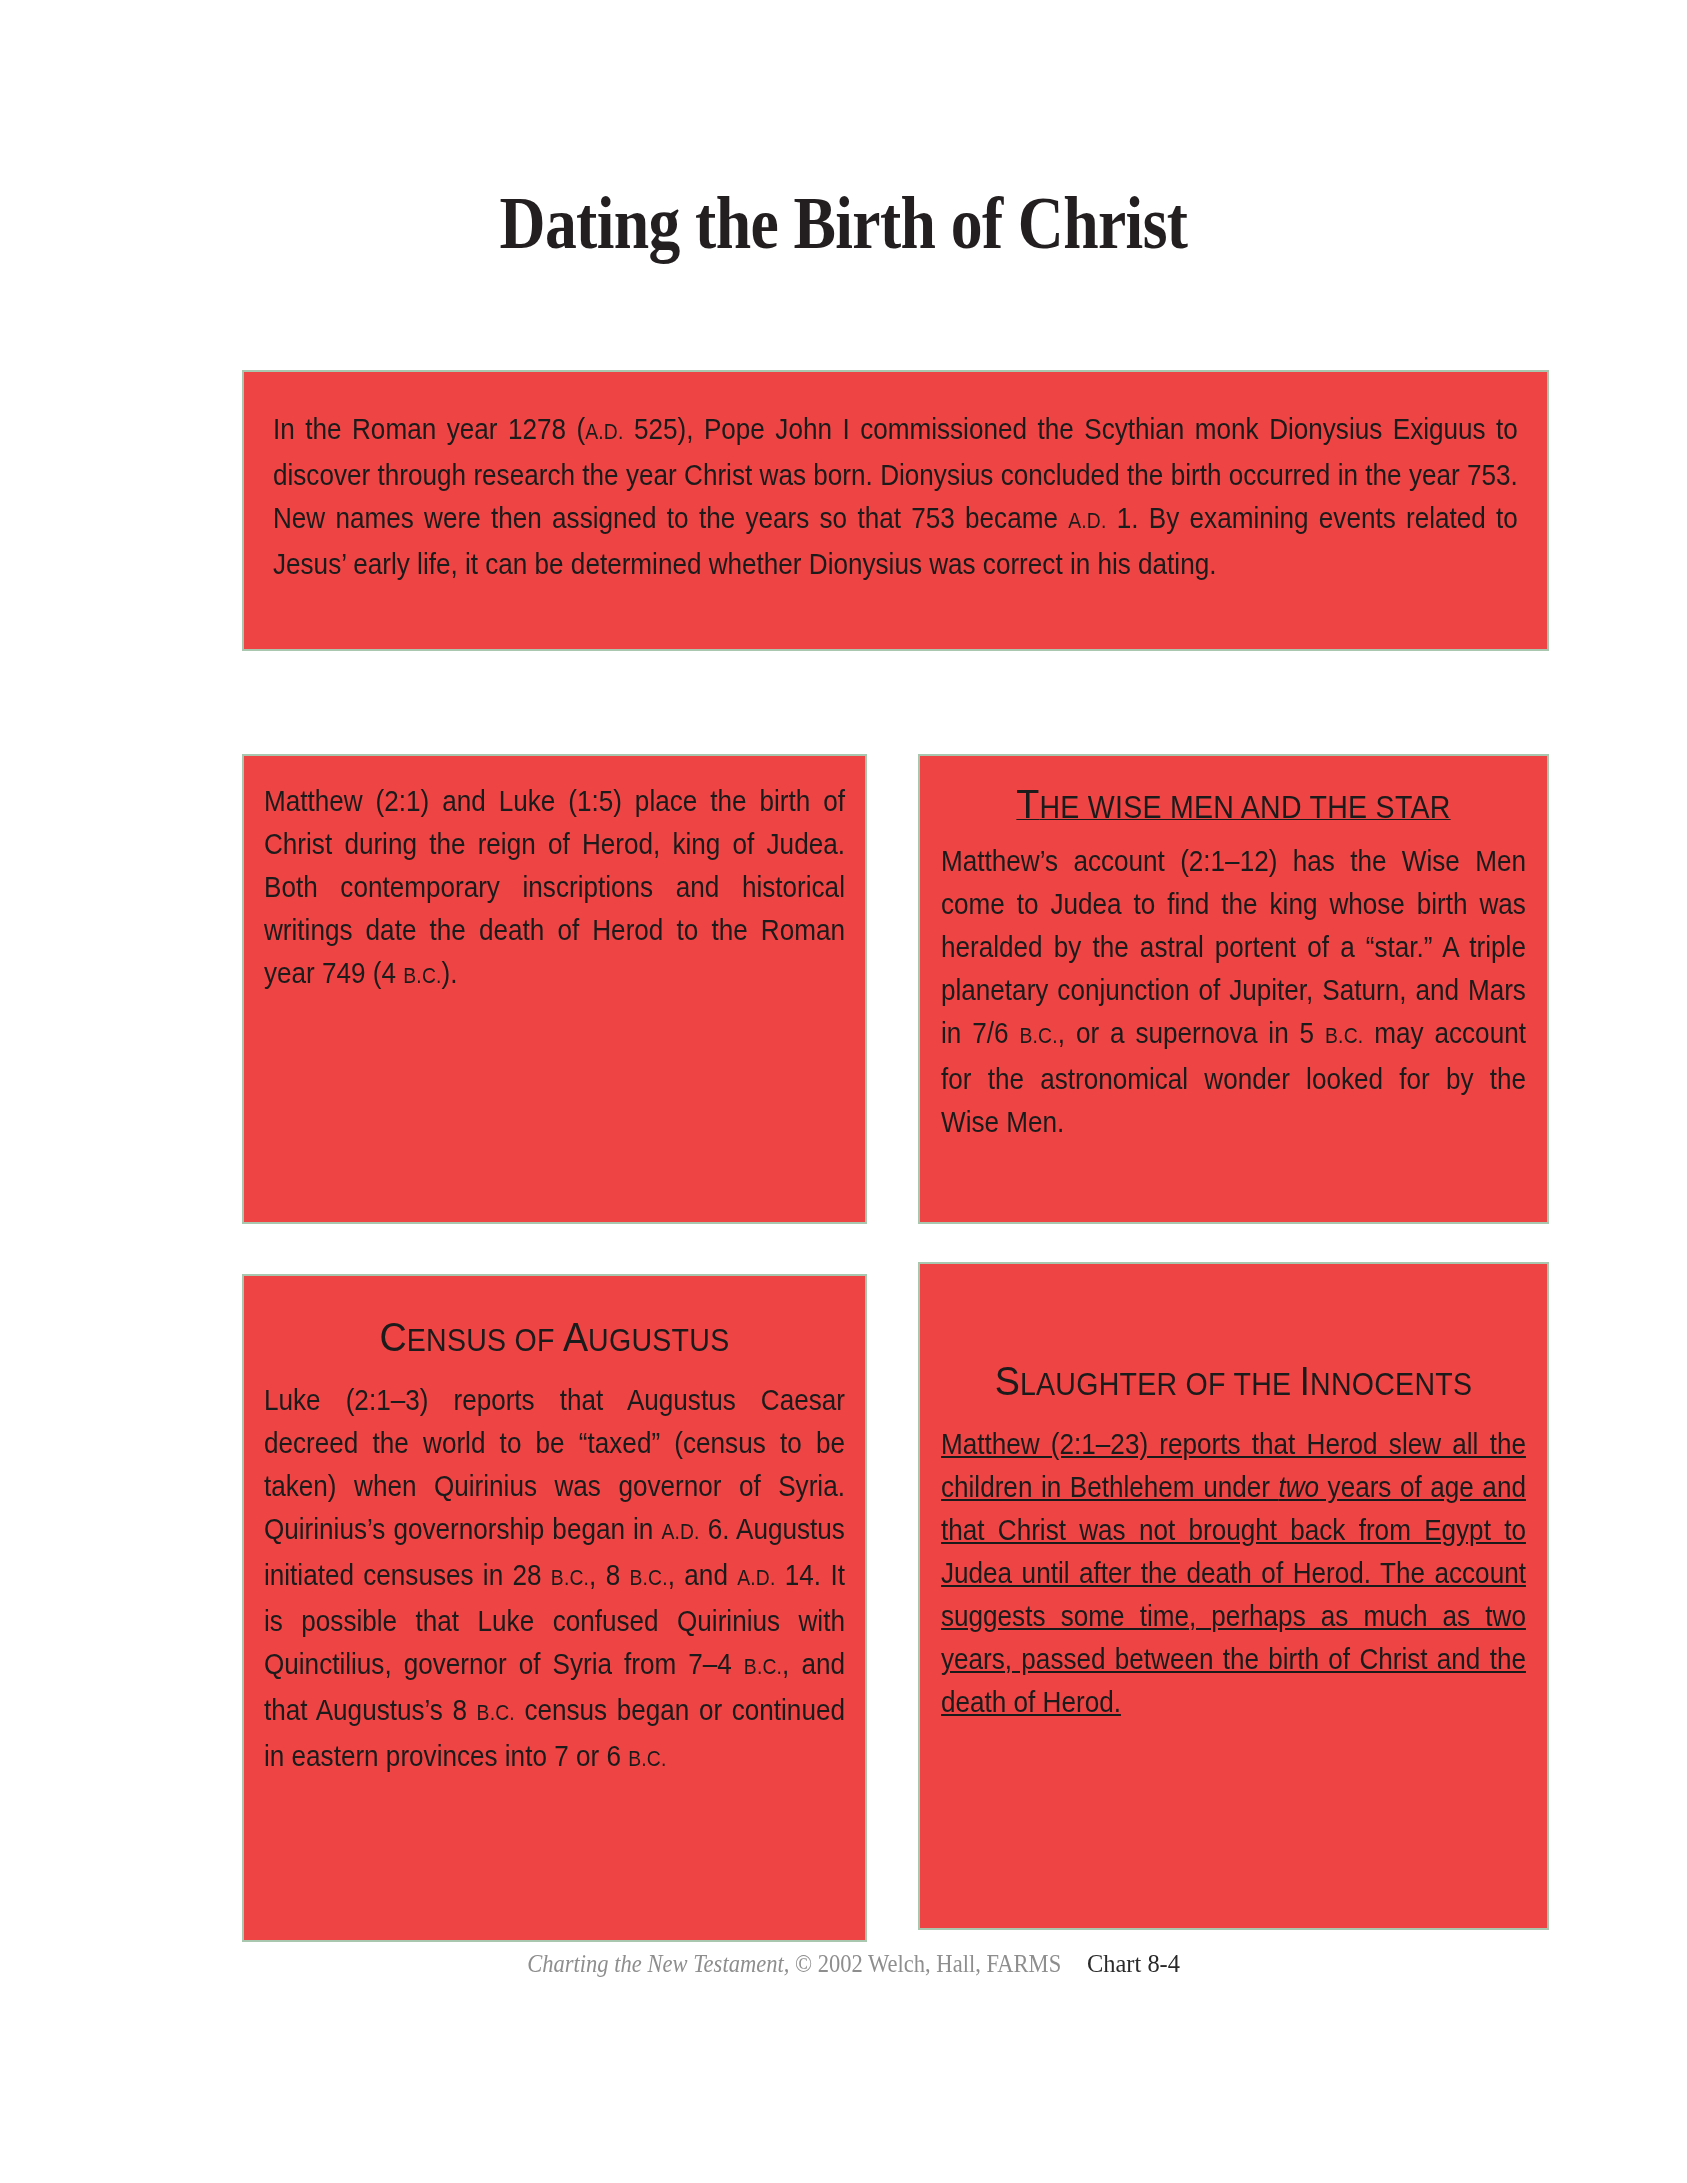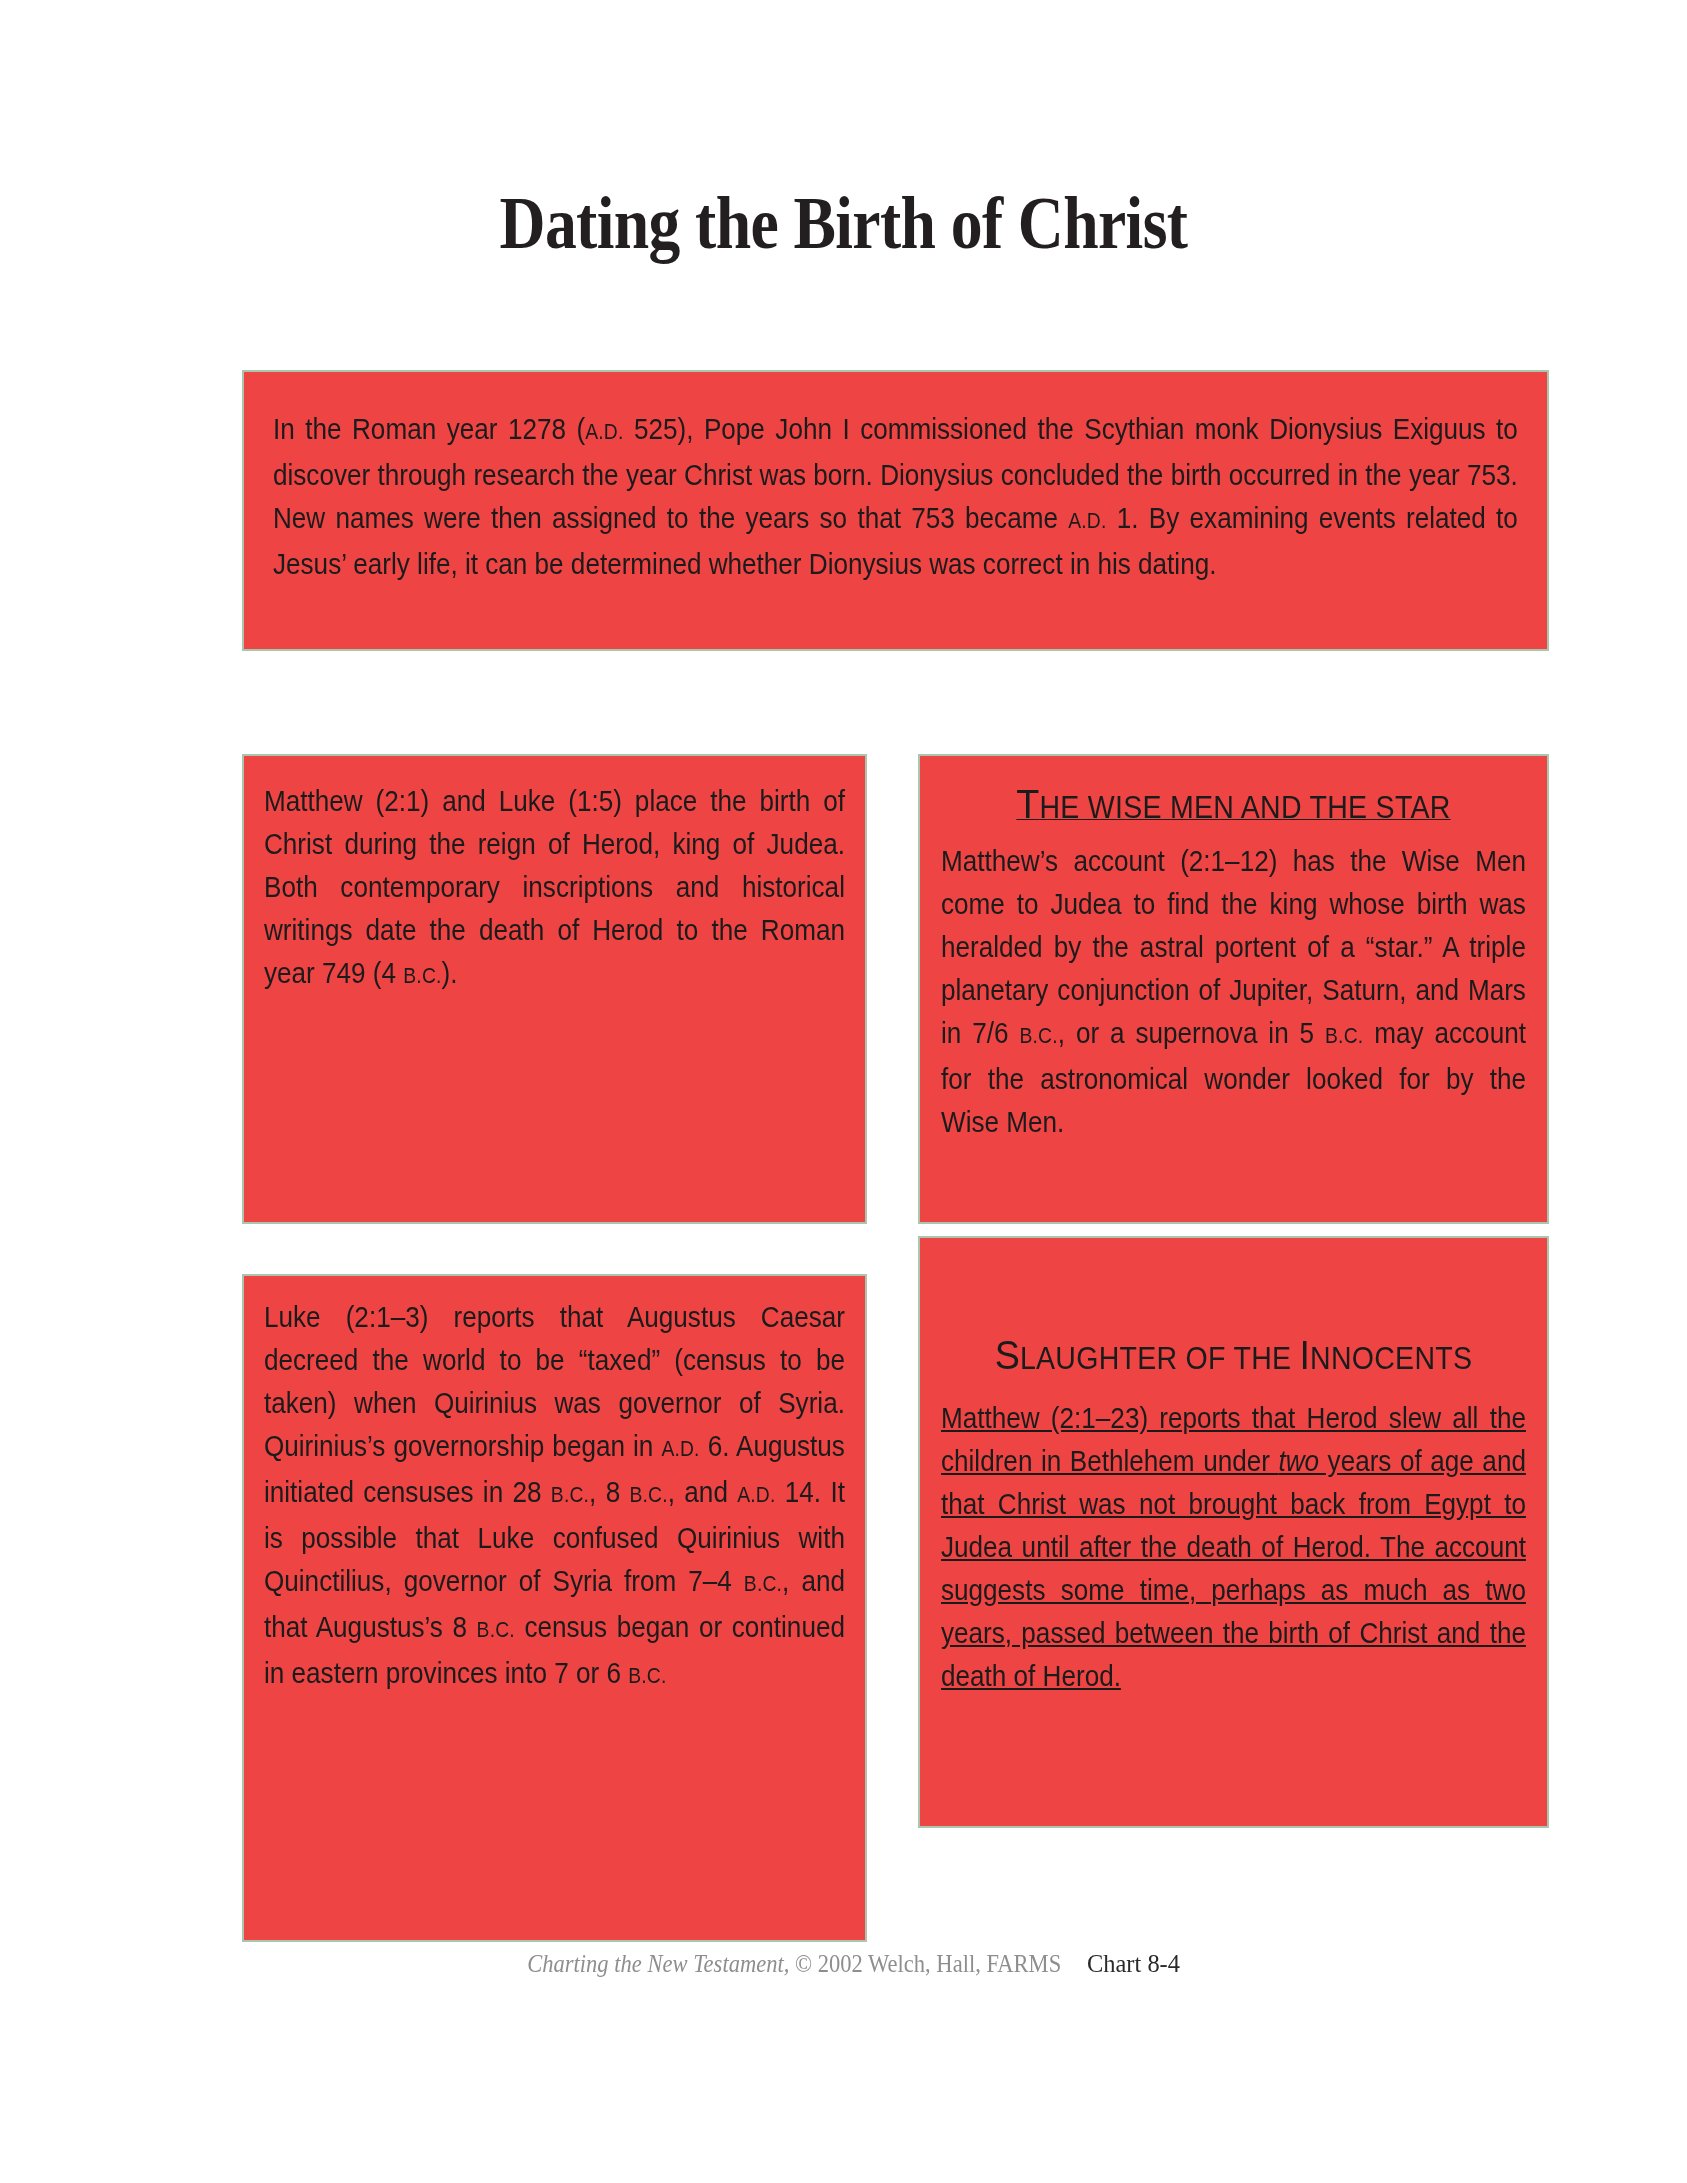--- a/index.html
+++ b/index.html
@@ -116,23 +116,23 @@
     left: 242px;
     top: 1274px;
     width: 625px;
     height: 668px;
   }
   #census-box .head-wrap { padding-top: 41px; }
   #census-box .body { padding: 20px 20px 0 20px; }
 
   #innocents-box {
     left: 918px;
-    top: 1236px;
+    top: 1262px;
     width: 631px;
-    height: 592px;
+    height: 668px;
   }
   #innocents-box .head-wrap { padding-top: 97px; }
   #innocents-box .body { padding: 20px 21px 0 21px; text-decoration: underline; }
 
   
   #footer {
     position: absolute;
     left: 205px;
     top: 1949px;
     width: 1277px;
@@ -181,20 +181,25 @@
     <div class="card-head">
       <span class="cap">T</span><span class="rest">HE WISE MEN AND THE STAR</span>
     </div>
   </div>
   <div class="body">
     <div class="btext">Matthew’s account (2:1–12) has the Wise Men come to Judea to find the king whose birth was heralded by the astral portent of a “star.” A triple planetary conjunction of Jupiter, Saturn, and Mars in 7/6 <span class="sc">B.C.</span>, or a supernova in 5 <span class="sc">B.C.</span> may account for the astronomical wonder looked for by the Wise Men.</div>
   </div>
 </div>
 
 <div class="gbox" id="census-box">
+  <div class="head-wrap">
+    <div class="card-head">
+      <span class="cap">C</span><span class="rest">ENSUS OF </span><span class="cap">A</span><span class="rest">UGUSTUS</span>
+    </div>
+  </div>
   <div class="body">
     <div class="btext">Luke (2:1–3) reports that Augustus Caesar decreed the world to be “taxed” (census to be taken) when Quirinius was governor of Syria. Quirinius’s governorship began in <span class="sc">A.D.</span> 6. Augustus initiated censuses in 28 <span class="sc">B.C.</span>, 8 <span class="sc">B.C.</span>, and <span class="sc">A.D.</span> 14. It is possible that Luke confused Quirinius with Quinctilius, governor of Syria from 7–4 <span class="sc">B.C.</span>, and that Augustus’s 8 <span class="sc">B.C.</span> census began or continued in eastern provinces into 7 or 6 <span class="sc">B.C.</span></div>
   </div>
 </div>
 
 <div class="gbox" id="innocents-box">
   <div class="head-wrap">
     <div class="card-head">
       <span class="cap">S</span><span class="rest">LAUGHTER OF THE </span><span class="cap">I</span><span class="rest">NNOCENTS</span>
     </div>

